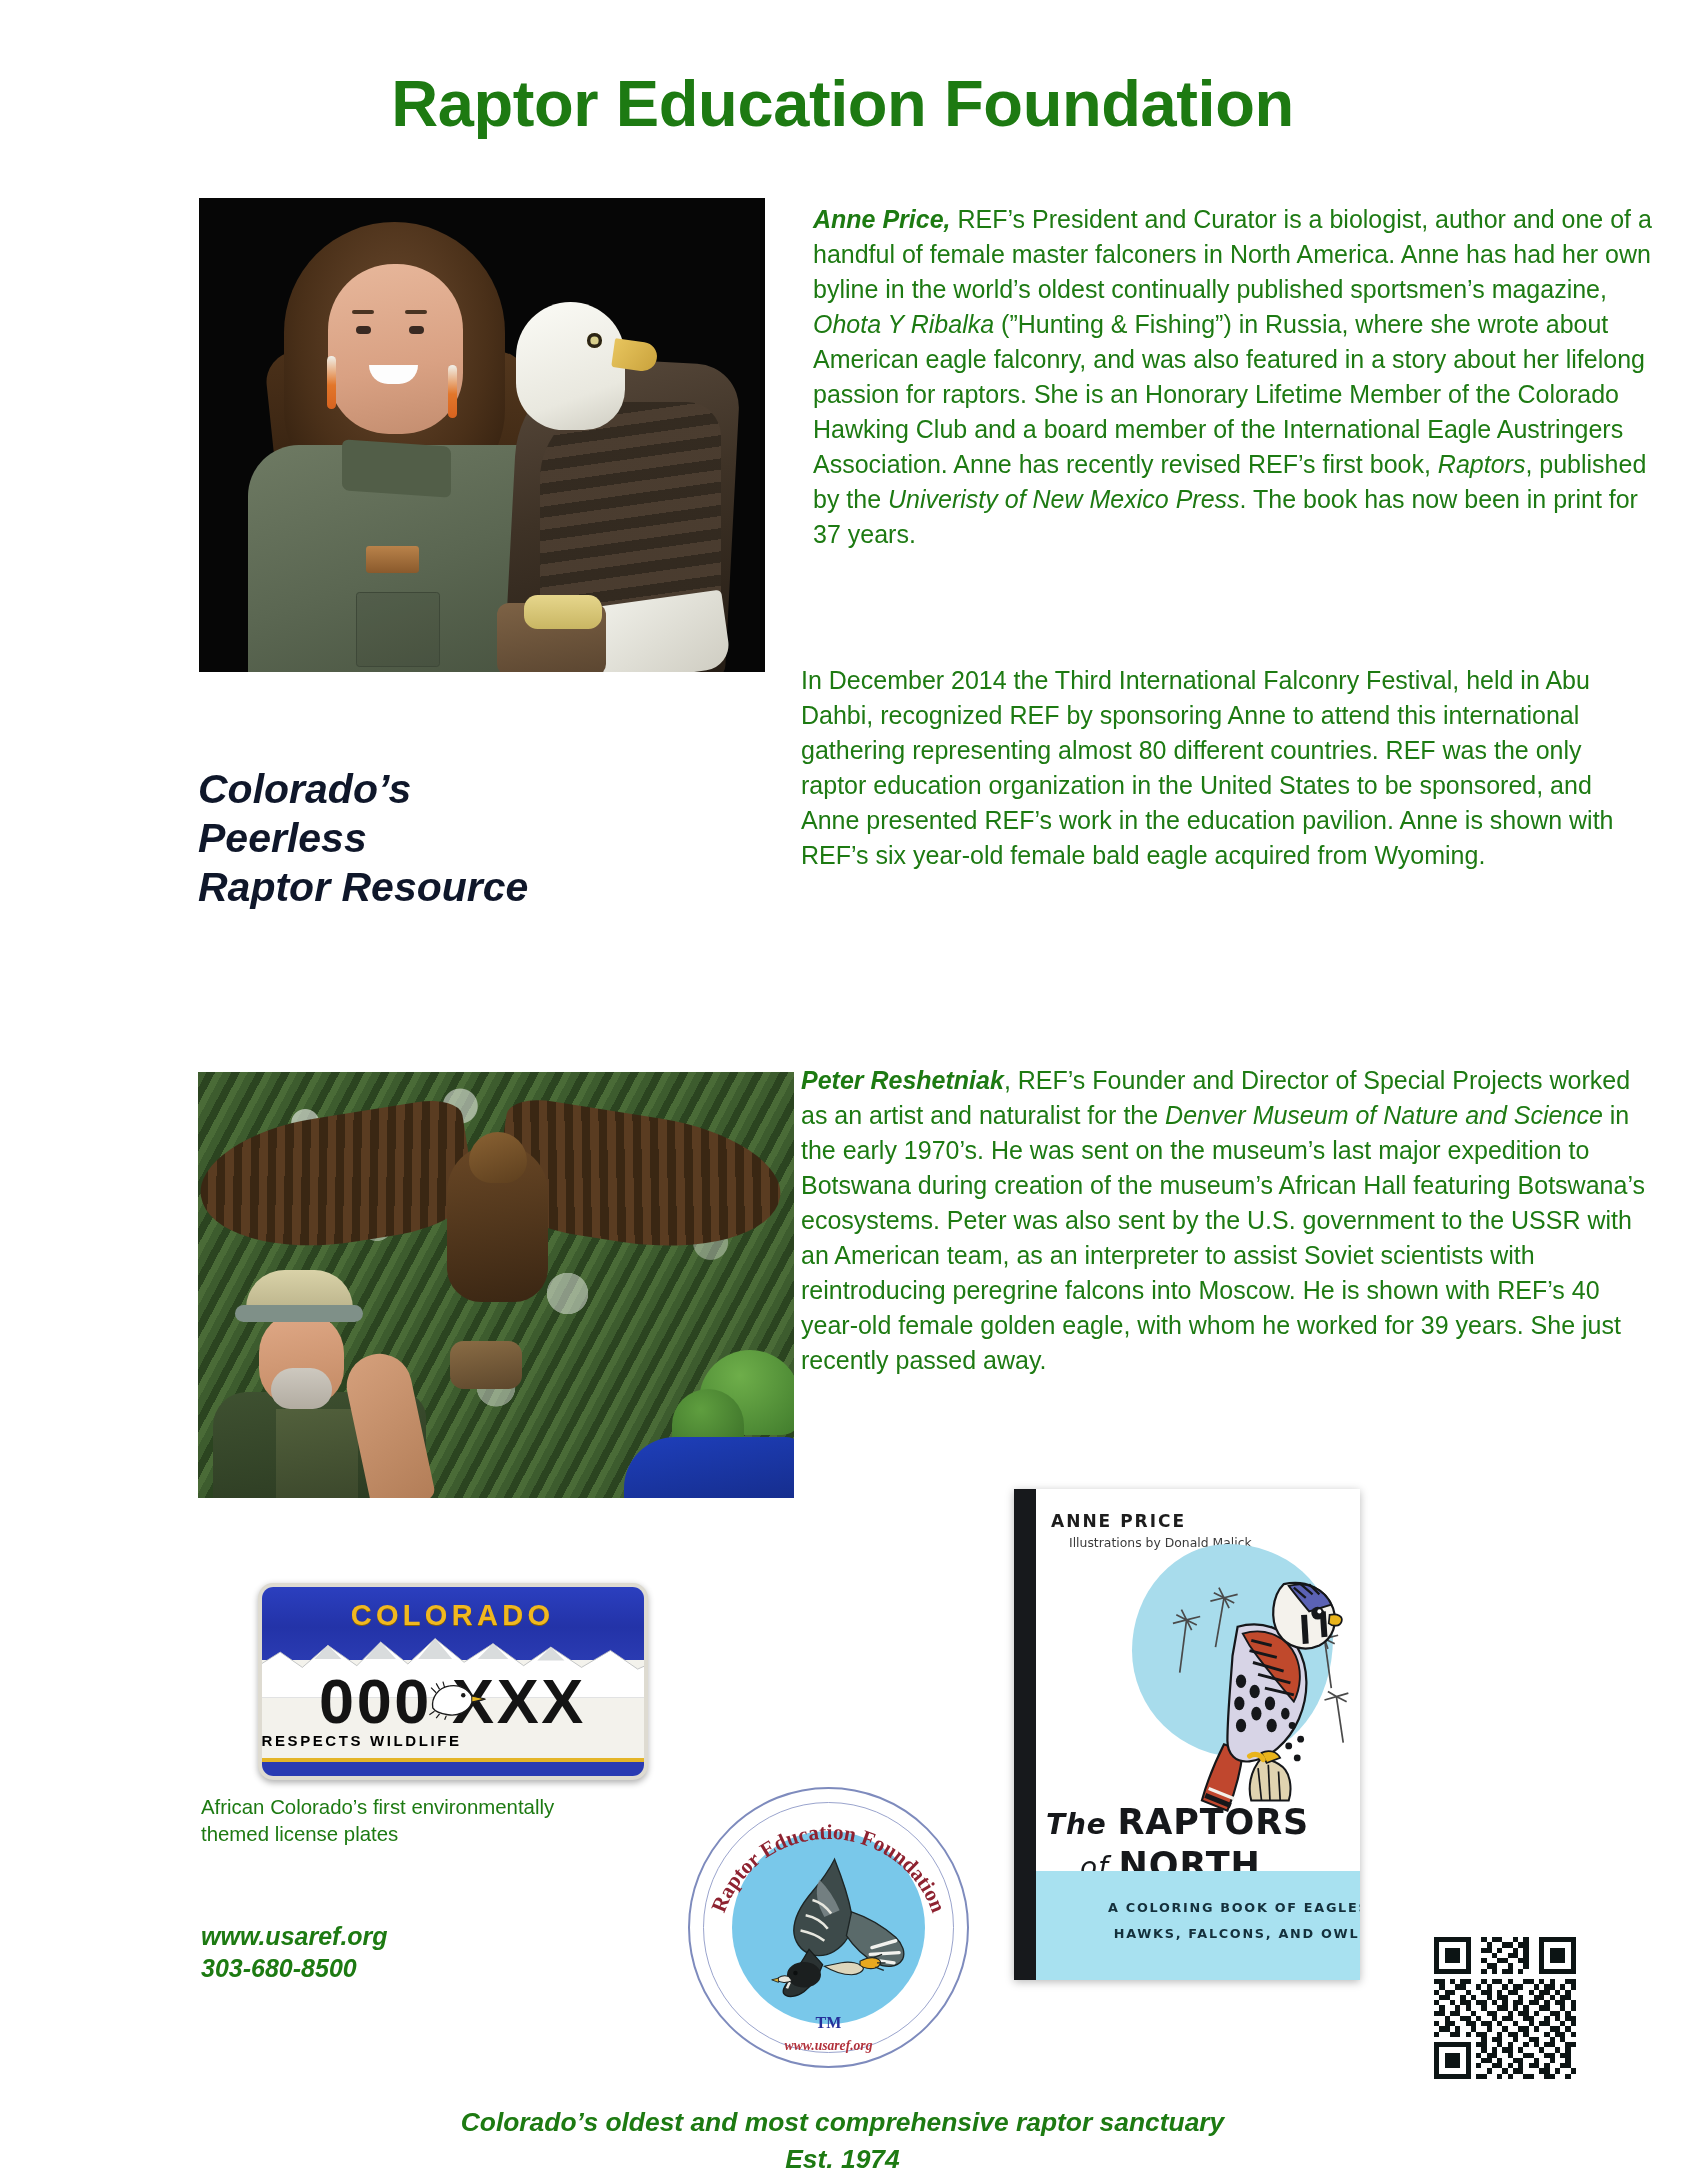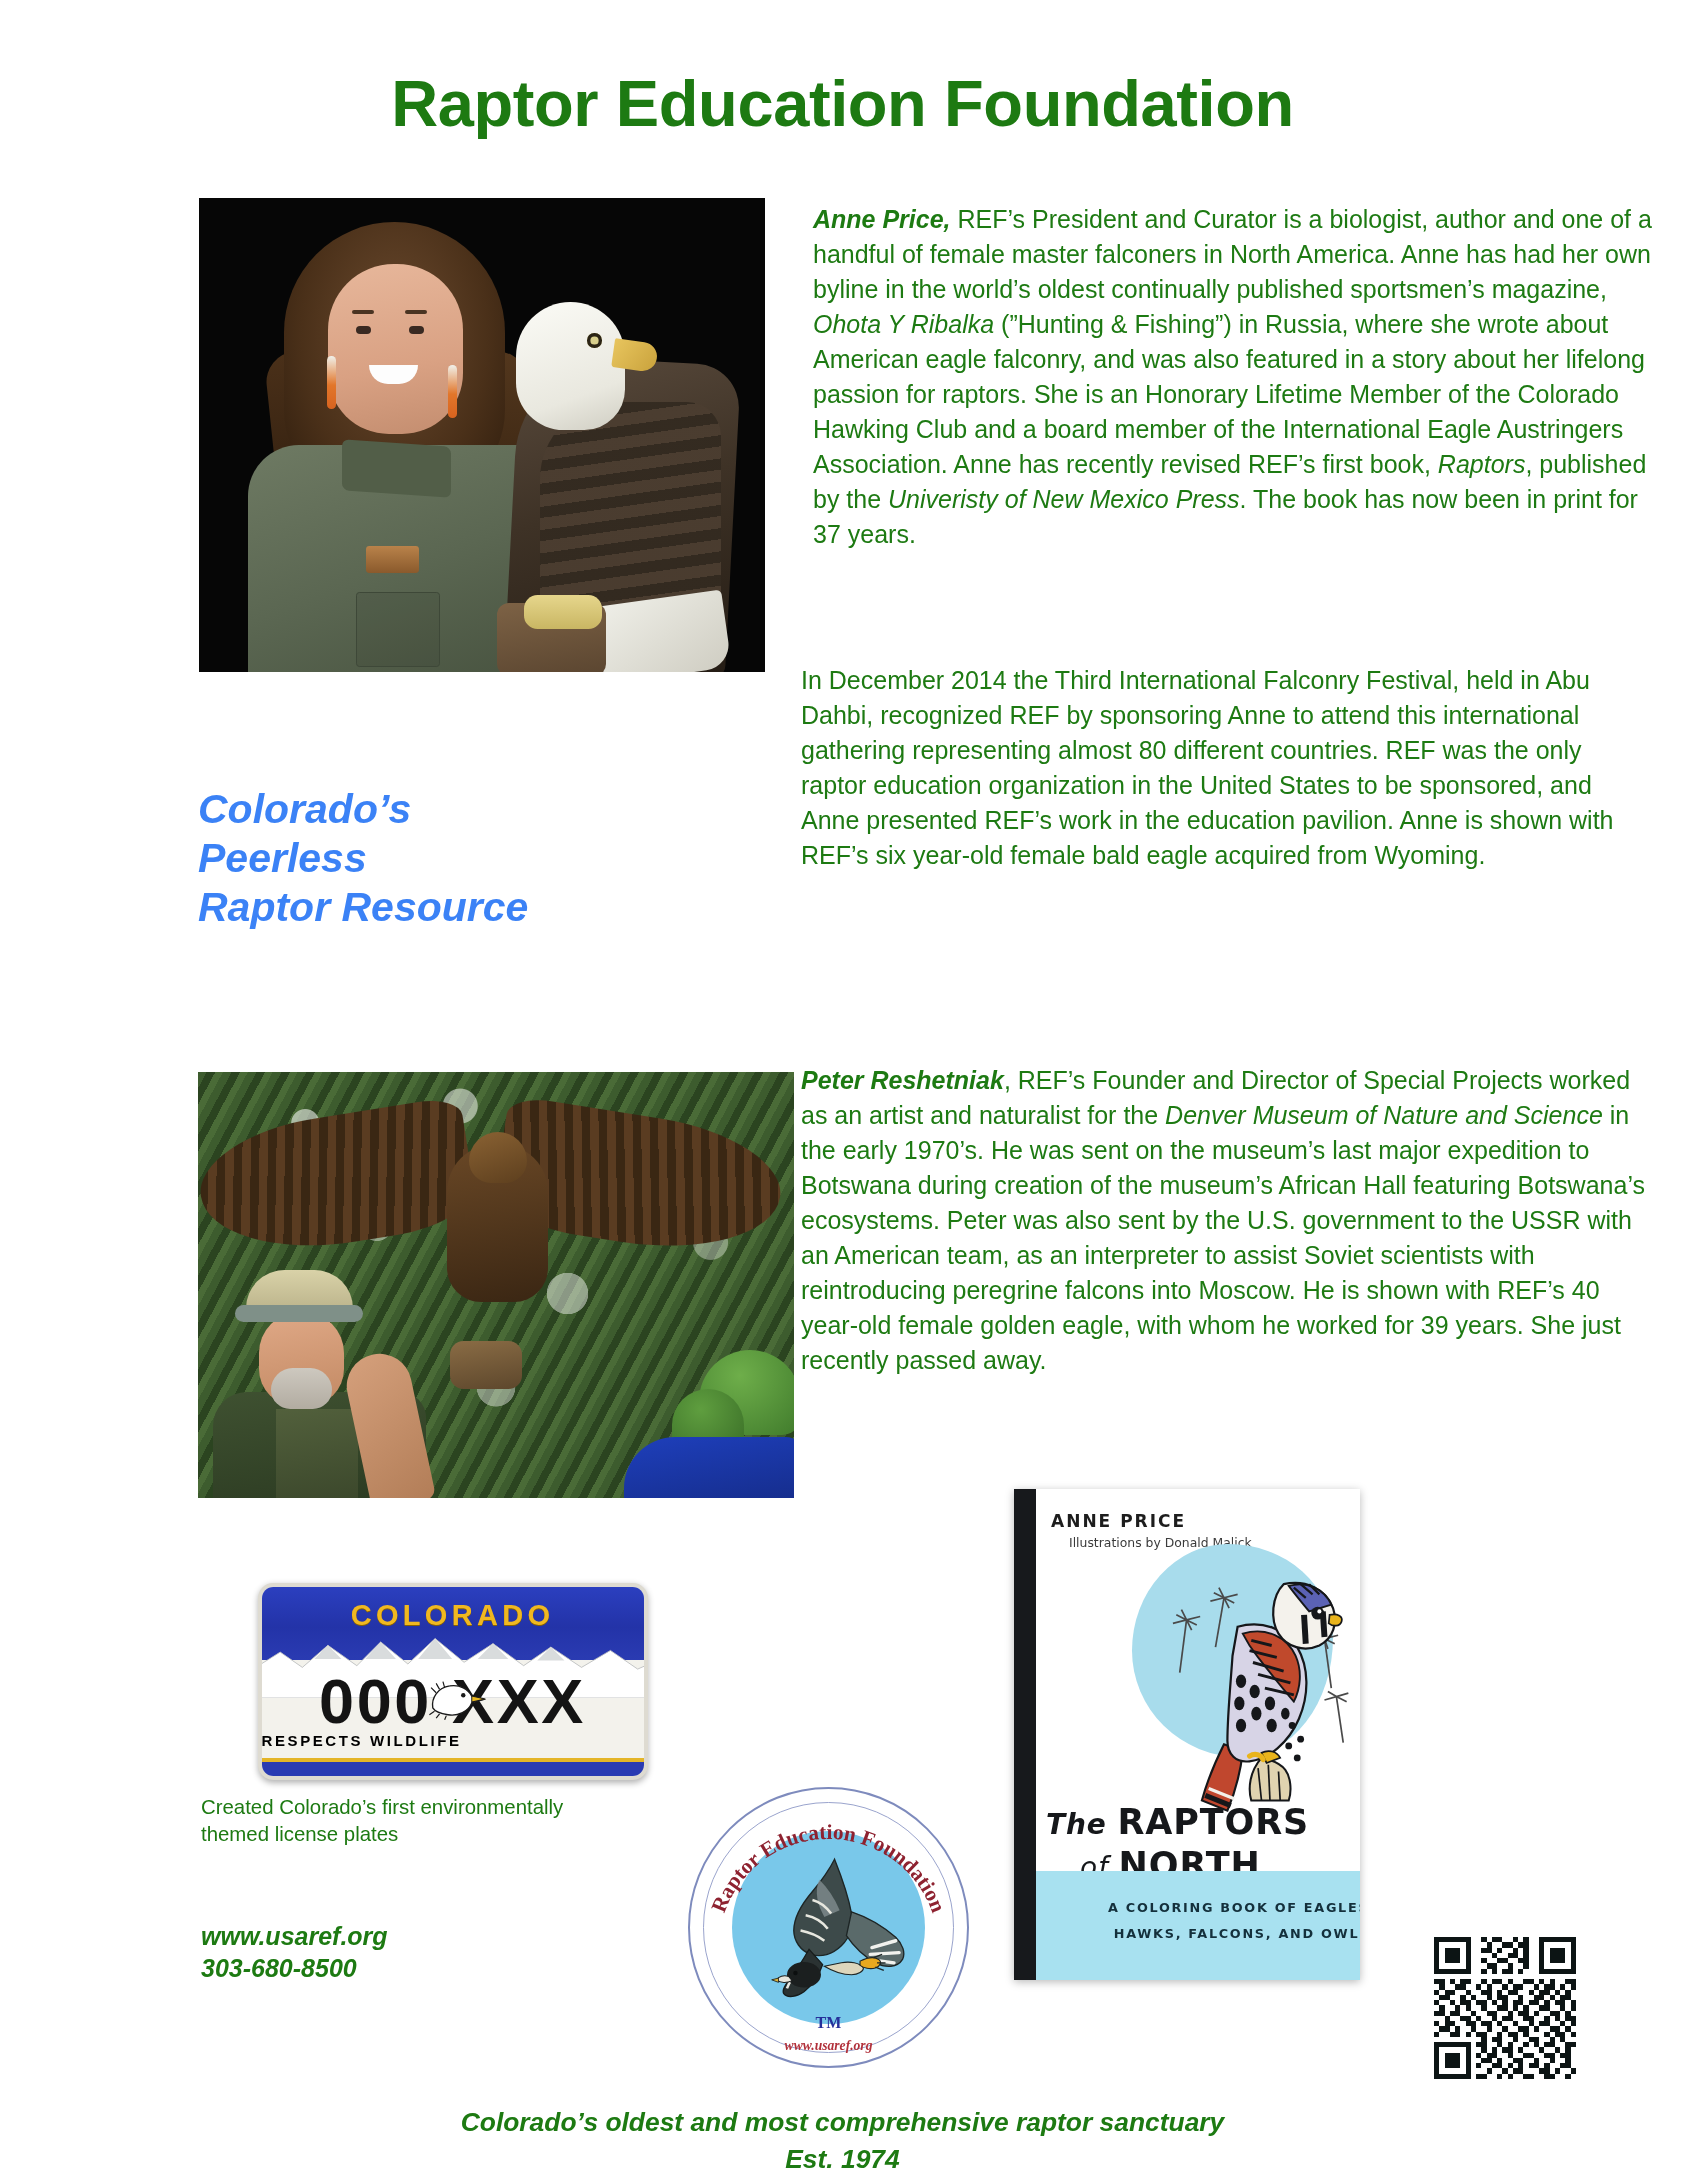--- a/index.html
+++ b/index.html
@@ -131,22 +131,21 @@
   .body-text i{font-style:italic;}
   .body-text b{font-weight:bold;font-style:italic;}
 
   #para-anne{left:801px;top:202px;width:852px;margin-left:12px;}
   #para-festival{left:801px;top:663px;width:835px;}
   #para-peter{left:801px;top:1063px;width:852px;}
 
   .tagline{
     position:absolute;left:198px;top:765px;width:477px;
     font-size:41px;line-height:49px;font-weight:bold;font-style:italic;
-    color:#3b82f6;
-    margin-top:20px;
+    color:#0f172a;
   }
 
   
   #plate-wrap{position:absolute;left:201px;top:1574px;width:399px;height:204px;}
   .plate{
     position:absolute;left:8.5px;top:8.5px;width:382px;height:189px;
     border-radius:15.3px;
     background:#f3f2ec;
     border:4.3px solid #dedbd1;
     box-shadow:0 2.6px 6.8px rgba(0,0,0,.30);
@@ -313,21 +312,21 @@
         <circle cx="44" cy="19" r="2.6" fill="#1a1a1a"></circle>
         <path d="M12,16 L6,10 M16,12 L12,5 M22,10 L20,3" stroke="#1a1a1a" stroke-width="1.4" fill="none"></path>
         <path d="M10,38 L4,42 M16,41 L12,46 M24,43 L22,48" stroke="#1a1a1a" stroke-width="1.4" fill="none"></path>
       </svg>
       <div class="plate-sub">RESPECTS WILDLIFE</div>
       <div class="plate-botline"></div>
       <div class="plate-botbar"></div>
     </div>
   </div>
 
-  <div class="plate-caption">Created Colorado’s first environmentally themed license plates</div>
+  <div class="plate-caption">African Colorado’s first environmentally themed license plates</div>
 
   <div class="contact">
     <div>www.usaref.org</div>
     <div>303-680-8500</div>
   </div>
 
   <div id="ref-logo">
     <div class="logo-outer"></div>
     <div class="logo-inner-ring"></div>
     <div class="logo-disc"></div>

